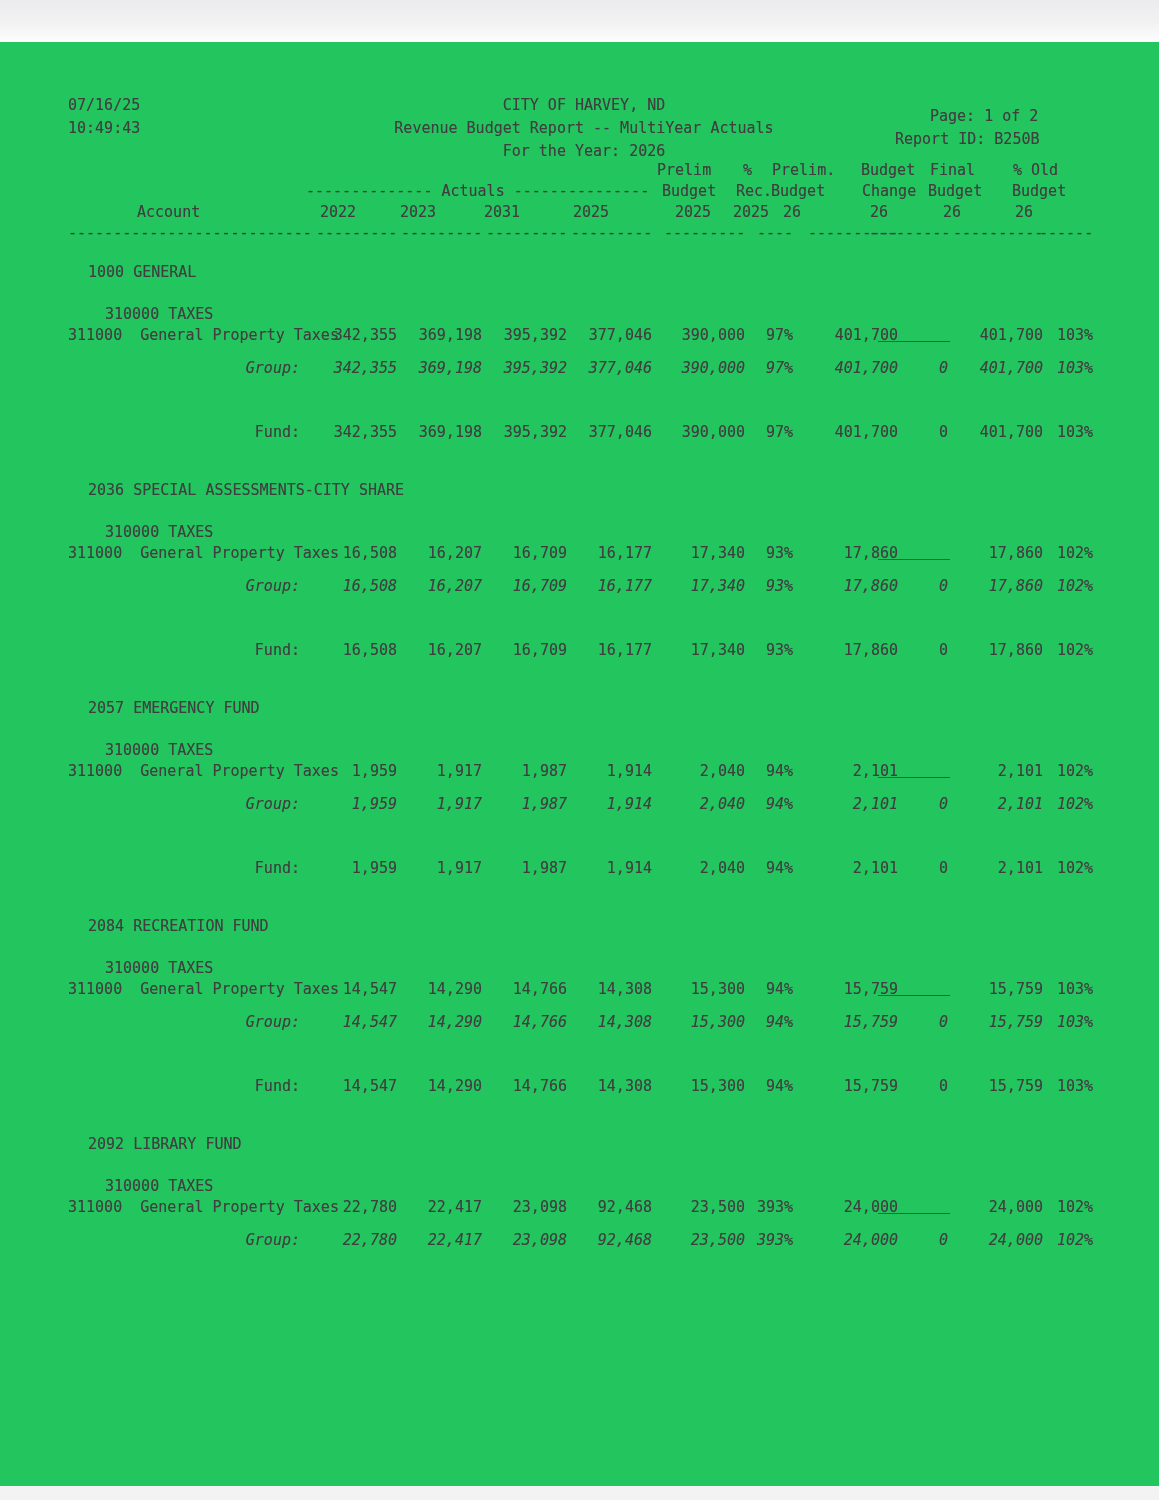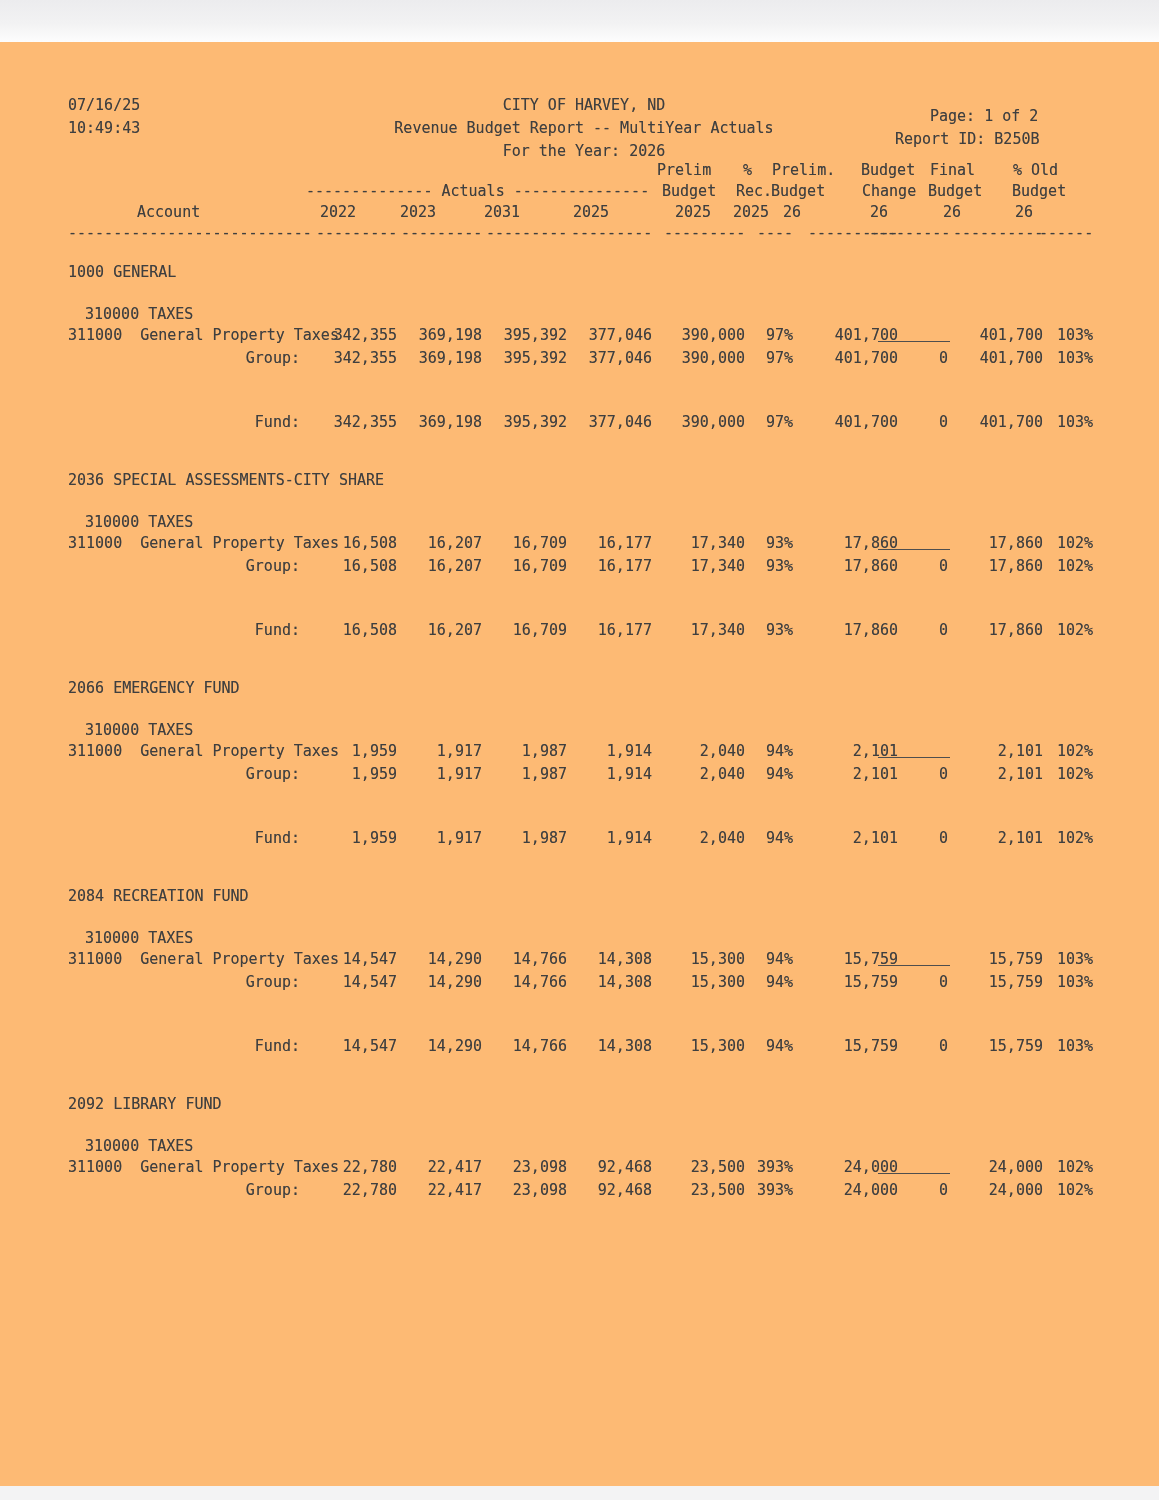--- a/index.html
+++ b/index.html
@@ -1,30 +1,30 @@
 <!DOCTYPE html>
 <html><head>
 <meta charset="utf-8">
 <style>
   html,body{margin:0;padding:0;background:#e9e9e9;}
   .page{
     position:relative;
     width:1159px;height:1500px;
-    background:#fdba74;
+    background:#22c55e;
     overflow:hidden;
     font-family:"DejaVu Sans Mono","Liberation Mono",monospace;
     font-size:15px;
     color:#3f3f3f;
     text-shadow:0 0 .5px rgba(80,80,80,.55);
   }
   .scan-top{position:absolute;left:0;top:0;width:100%;height:42px;
     background:linear-gradient(to bottom,#ececee 0%,#f2f2f3 55%,#fdfdfd 100%);}
   .scan-bottom{position:absolute;left:0;top:1486px;width:100%;height:14px;background:#f3f3f4;}
 
-  .line{height:21px;line-height:21px;white-space:pre;}
+  .line{height:21px;line-height:21px;white-space:pre;margin-left:20px;}
 
   
   .hdr-left{position:absolute;left:68px;top:94px;}
   .hdr-left div{height:23px;line-height:23px;}
   .hdr-center{position:absolute;left:68px;top:94px;width:1032px;text-align:center;}
   .hdr-center div{height:23px;line-height:23px;}
   .hdr-right{position:absolute;left:895px;top:95px;}
   .hdr-right div{height:23px;line-height:23px;white-space:pre;}
   .hdr-right .pginfo{padding-left:35px;margin-top:10px;}
 
@@ -35,21 +35,21 @@
   .colheads span{position:absolute;white-space:pre;}
 
   
   .body{position:absolute;left:0;top:262px;width:1159px;}
   .section{margin-top:0;}
   .section + .section{margin-top:37px;}
   .fund-title{padding-left:68px;}
   .group-title{padding-left:85px;margin-top:21px;}
   .row{position:relative;display:grid;margin-left:68px;width:1025px;height:21px;line-height:21px;
        grid-template-columns:250px 79px 85px 85px 85px 93px 48px 105px 52px 93px 50px;}
-  .row.group{margin-top:2px;}
+  .row.group{margin-top:12px;font-style:italic;}
   .row.fund{margin-top:43px;}
   .cell{white-space:pre;overflow:visible;}
   .cell.acct-left{text-align:left;}
   .cell.acct-right{text-align:right;padding-right:18px;}
   .cell.v{text-align:right;}
   .cell.v.chg{padding-right:2px;}
   .chg-line{position:absolute;left:810px;bottom:4px;width:72px;border-bottom:1.5px solid #4e4e4e;height:0;}
 </style>
 </head>
 <body>
@@ -202,21 +202,21 @@
           <div class="cell v">16,177</div>
           <div class="cell v">17,340</div>
           <div class="cell v">93%</div>
           <div class="cell v">17,860</div>
           <div class="cell v chg">0</div>
           <div class="cell v">17,860</div>
           <div class="cell v">102%</div>
         </div>
       </section>
       <section class="section">
-        <div class="line fund-title">2066 EMERGENCY FUND</div>
+        <div class="line fund-title">2057 EMERGENCY FUND</div>
         <div class="line group-title">310000 TAXES</div>
         <div class="row detail">
           <div class="cell acct-left">311000  General Property Taxes</div>
           <div class="cell v">1,959</div>
           <div class="cell v">1,917</div>
           <div class="cell v">1,987</div>
           <div class="cell v">1,914</div>
           <div class="cell v">2,040</div>
           <div class="cell v">94%</div>
           <div class="cell v">2,101</div>

